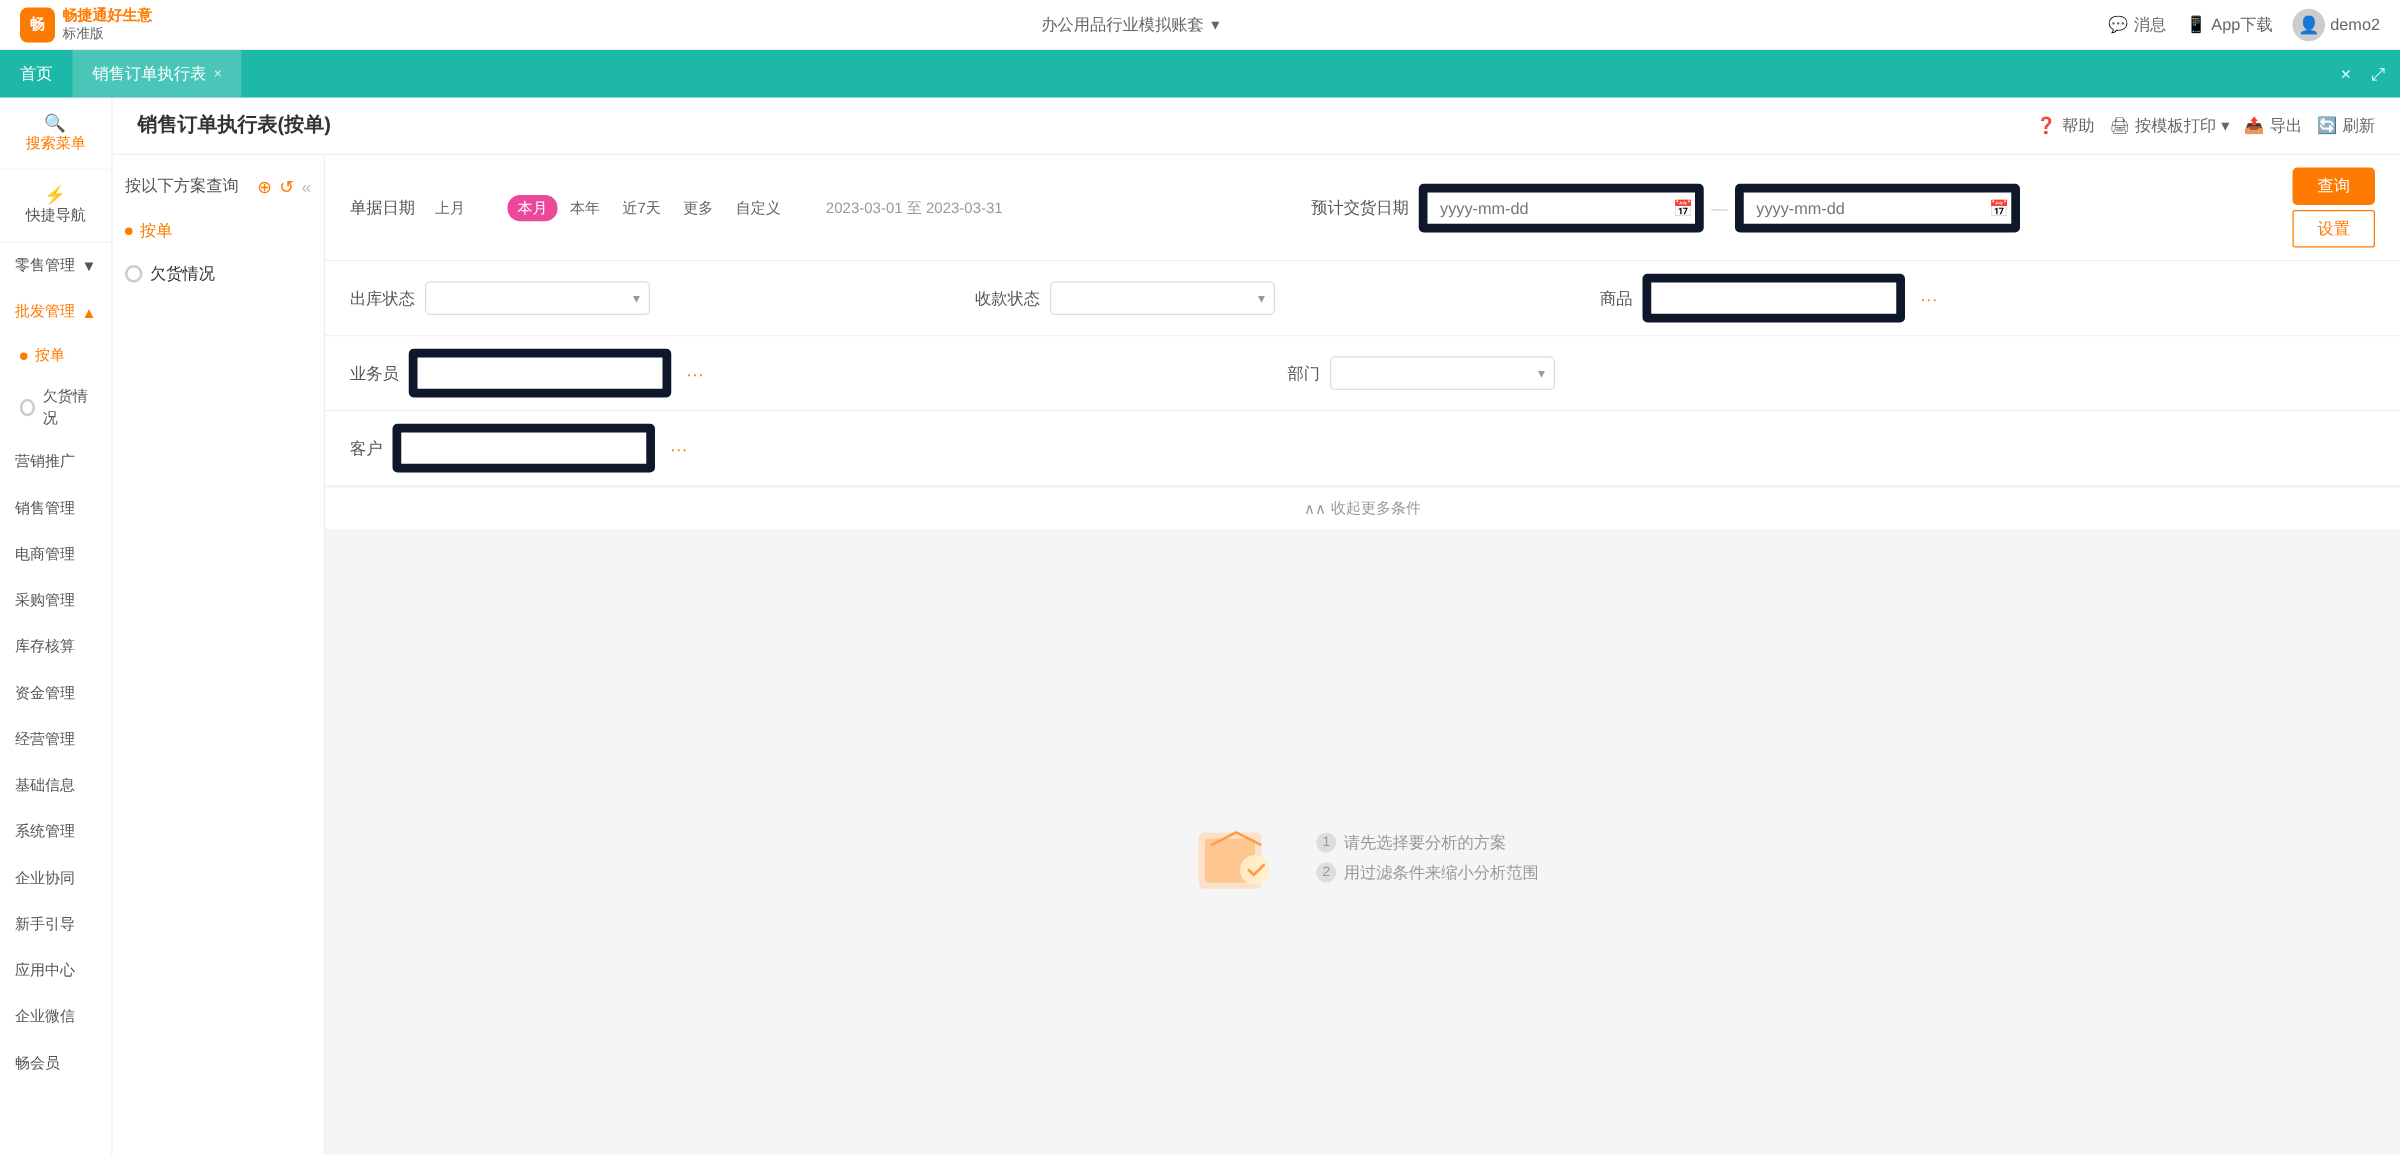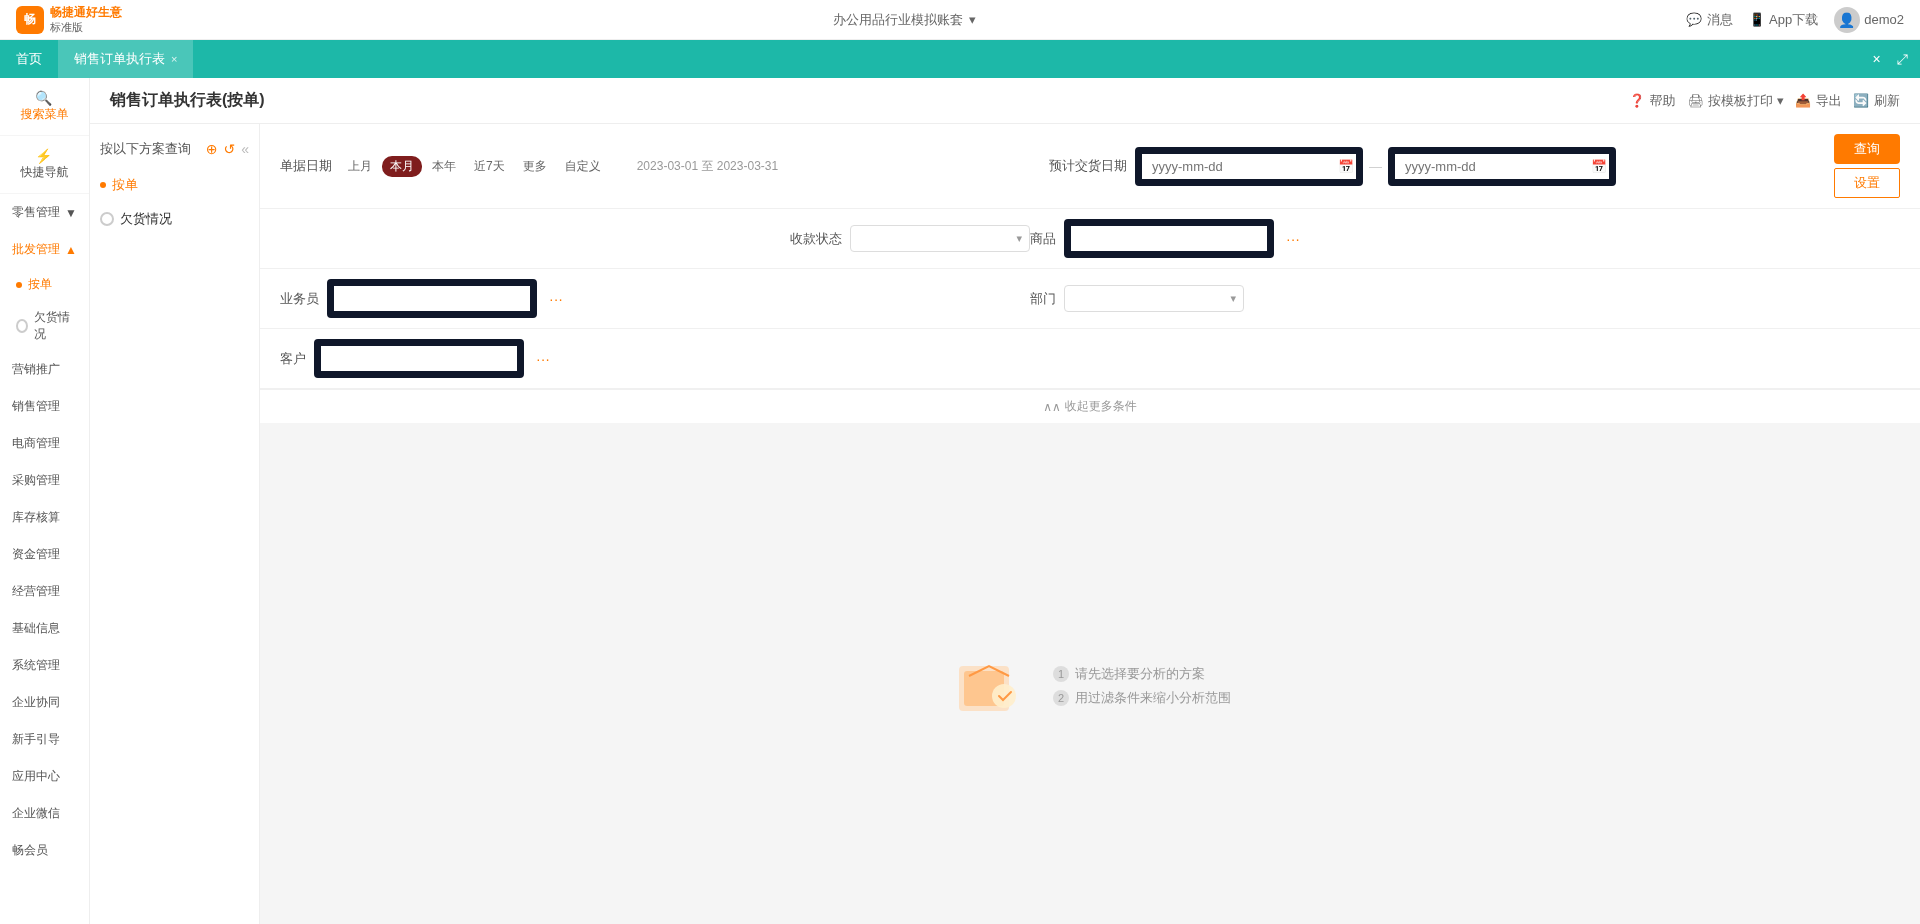--- a/index.html
+++ b/index.html
@@ -133,21 +133,21 @@
       border: 1px solid #ff7a00;
       border-radius: 2px;
       padding: 5px 16px;
       font-size: 13px;
       cursor: pointer;
     }
 
     
     .date-filter-tabs { display: flex; align-items: center; gap: 2px; }
     .date-tab { padding: 2px 8px; font-size: 12px; cursor: pointer; color: #666; border-radius: 2px; }
-    .date-tab.active { background: #7f1d1d; color: white; border-radius: 10px; padding: 2px 8px; }
+    .date-tab.active { background: #ec4899; color: white; border-radius: 10px; padding: 2px 8px; margin-left: 24px; }
     .date-range { font-size: 12px; color: #999; margin-left: 20px; }
 
     
     .filter-input {
       border: 7px solid #0f172a;
       border-radius: 4px;
       padding: 5px 10px;
       font-size: 13px;
       color: #333;
       outline: none;
@@ -508,21 +508,29 @@
             </div>
 
 
             <div style="display:flex;flex-direction:column;gap:4px;margin-left:16px;">
               <button class="query-btn">查询</button>
               <button class="set-btn">设置</button>
             </div>
           </div>
 
           <div class="filter-main-row">
-            <div style="display:flex;align-items:center;gap:8px;flex:1;justify-content:flex-end;">
+            <div style="display:flex;align-items:center;gap:8px;flex:1;">
+              <span class="filter-group-label">出库状态</span>
+              <div class="select-wrapper">
+                <select class="filter-select">
+                  <option value=""></option>
+                </select>
+              </div>
+            </div>
+            <div style="display:flex;align-items:center;gap:8px;flex:1;">
               <span class="filter-group-label">收款状态</span>
               <div class="select-wrapper">
                 <select class="filter-select">
                   <option value=""></option>
                 </select>
               </div>
             </div>
             <div style="display:flex;align-items:center;gap:8px;flex:1;">
               <span class="filter-group-label">商品</span>
               <input type="text" class="filter-input" style="min-width: 180px;">

